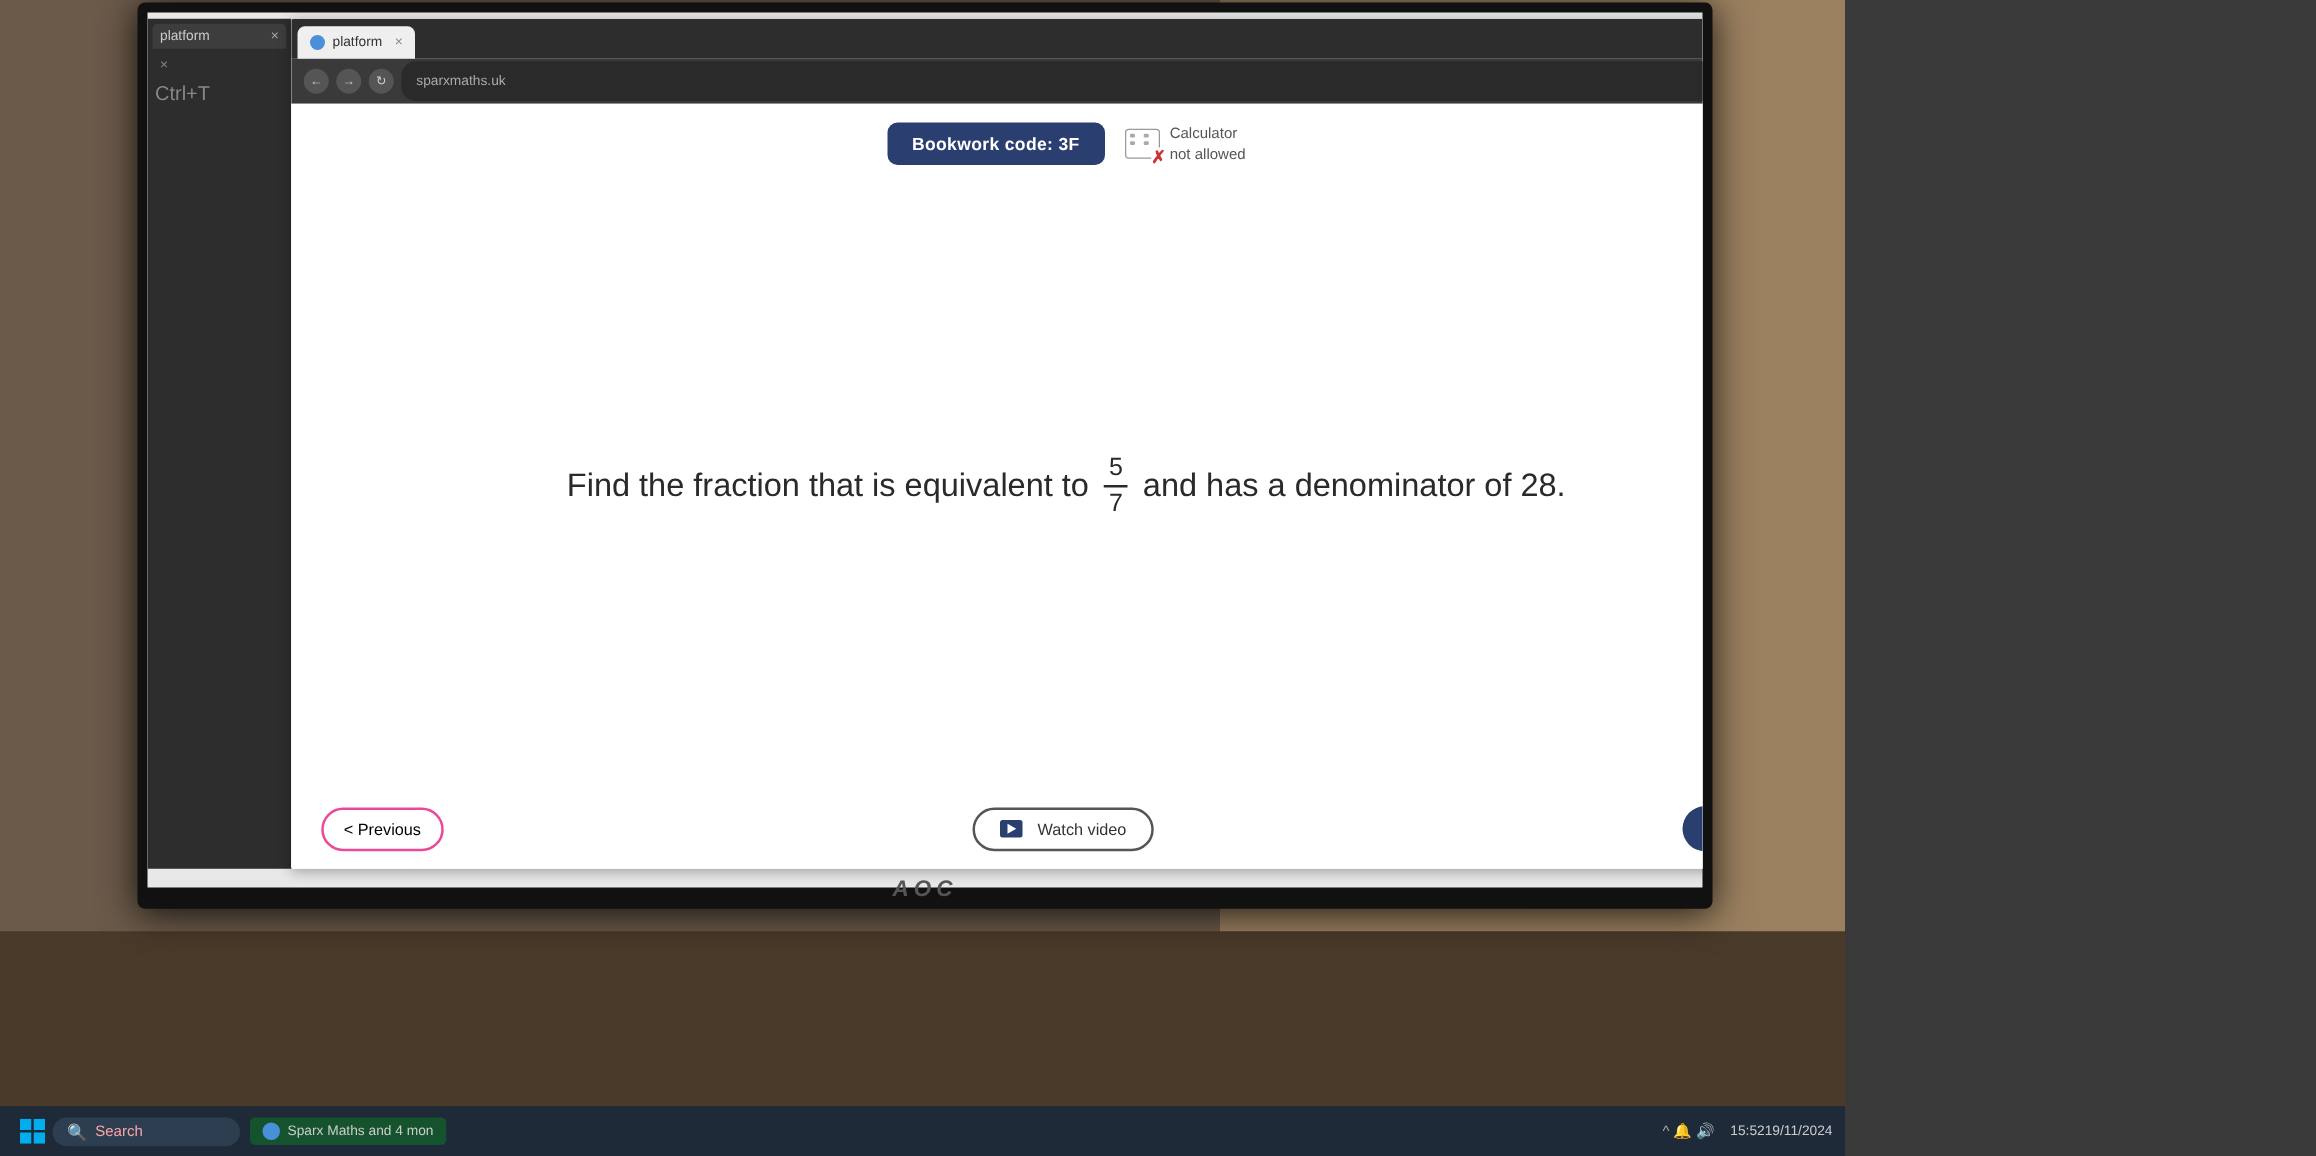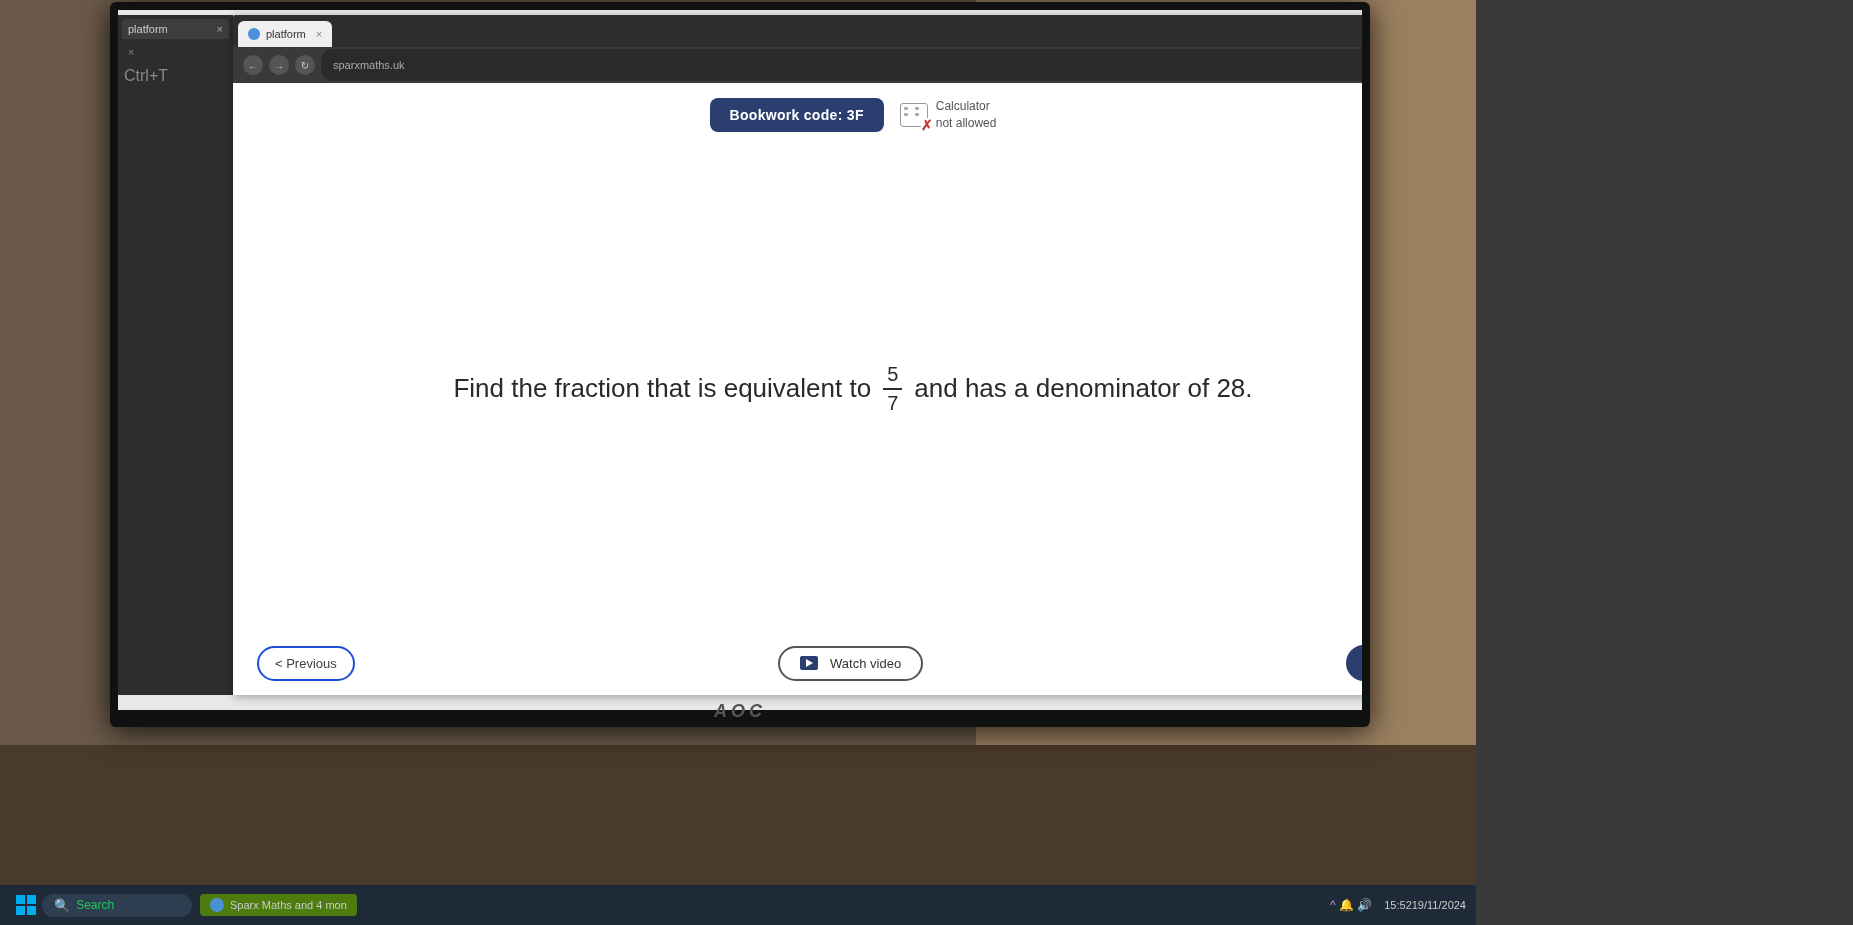--- a/index.html
+++ b/index.html
@@ -232,25 +232,25 @@
 
     .question-footer {
       display: flex;
       align-items: center;
       justify-content: space-between;
       padding: 10px 24px 14px;
     }
 
     .btn-previous {
       background: white;
-      border: 2px solid #1d4ed8;
+      border: 2px solid #ec4899;
       border-radius: 18px;
       padding: 8px 16px;
       font-size: 13px;
-      color: #404040;
+      color: #000000;
       cursor: pointer;
     }
 
     .btn-watch-video {
       background: white;
       border: 2px solid #555;
       border-radius: 18px;
       padding: 8px 20px;
       font-size: 13px;
       color: #333;
@@ -427,23 +427,23 @@
     <div style="width:32px;height:32px;display:flex;align-items:center;justify-content:center;cursor:pointer;">
       <svg width="20" height="20" viewBox="0 0 20 20">
         <rect x="0" y="0" width="9" height="9" fill="#00adef"></rect>
         <rect x="11" y="0" width="9" height="9" fill="#00adef"></rect>
         <rect x="0" y="11" width="9" height="9" fill="#00adef"></rect>
         <rect x="11" y="11" width="9" height="9" fill="#00adef"></rect>
       </svg>
     </div>
     <div style="display:flex;align-items:center;background:#2c3e50;border-radius:14px;padding:4px 12px;gap:6px;width:150px;">
       <span style="color:#888;font-size:13px;">🔍</span>
-      <span style="color:#22c55e;font-size:12px;">Search</span>
-    </div>
-    <div style="display:flex;align-items:center;gap:6px;background:#4d7c0f;border-radius:4px;padding:4px 10px;margin-left:8px;">
+      <span style="color:#fca5a5;font-size:12px;">Search</span>
+    </div>
+    <div style="display:flex;align-items:center;gap:6px;background:#14532d;border-radius:4px;padding:4px 10px;margin-left:8px;">
       <span style="width:14px;height:14px;border-radius:50%;background:#4a90d9;display:inline-block;"></span>
       <span style="color:#ccc;font-size:11px;">Sparx Maths and 4 mon</span>
     </div>
     <div class="taskbar-right">
       <span style="font-size:12px;color:#aaa;">^ 🔔 🔊</span>
       <div class="taskbar-time">
         <span>15:52</span>
         <span>19/11/2024</span>
       </div>
     </div>

